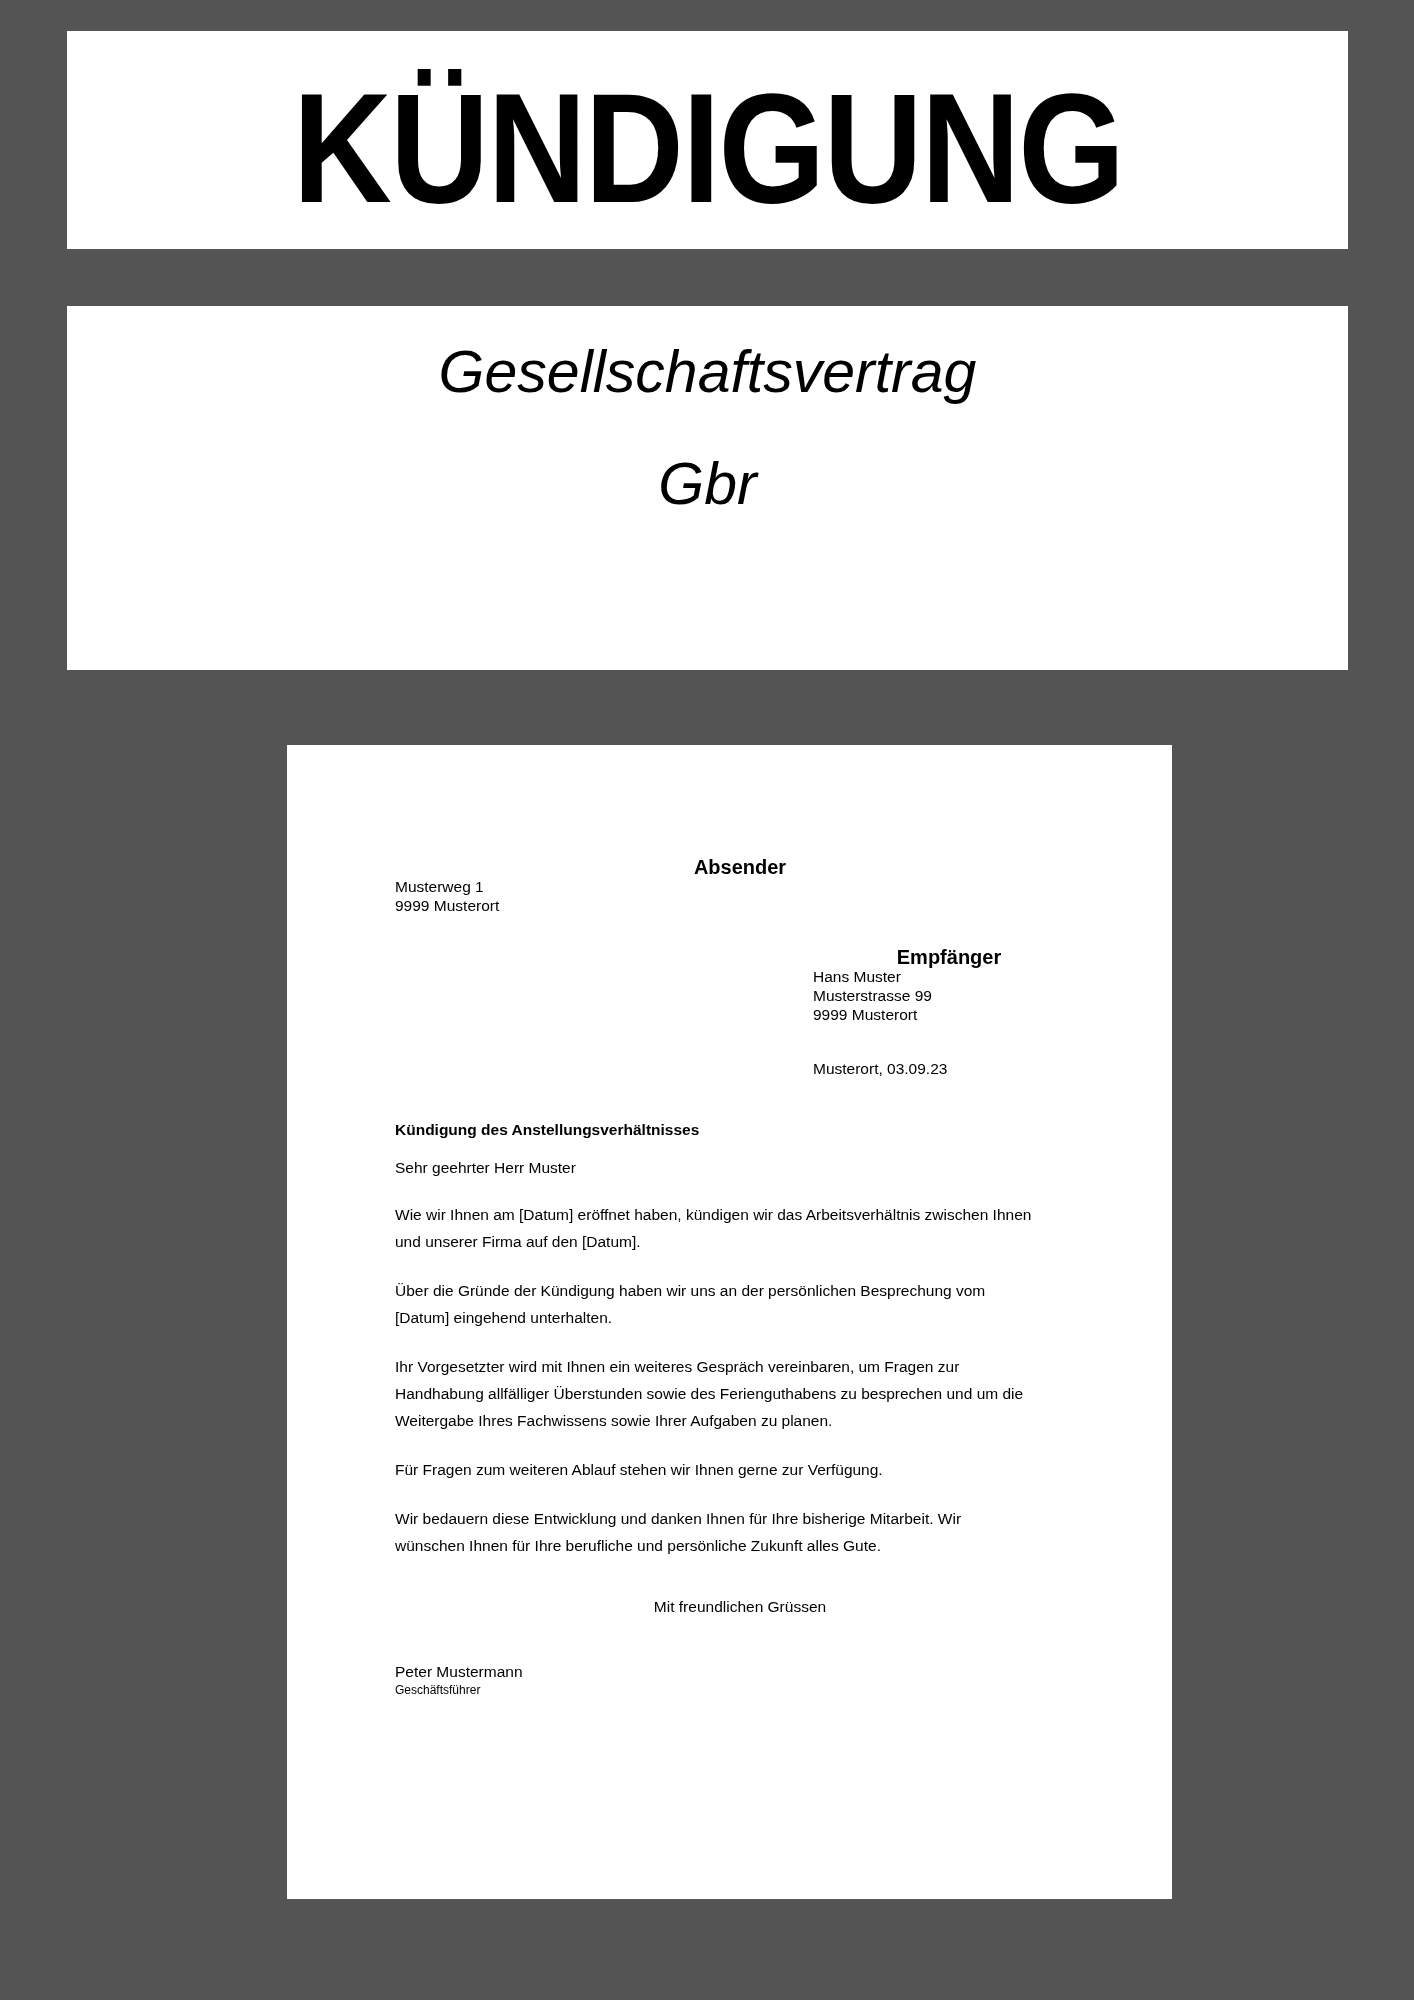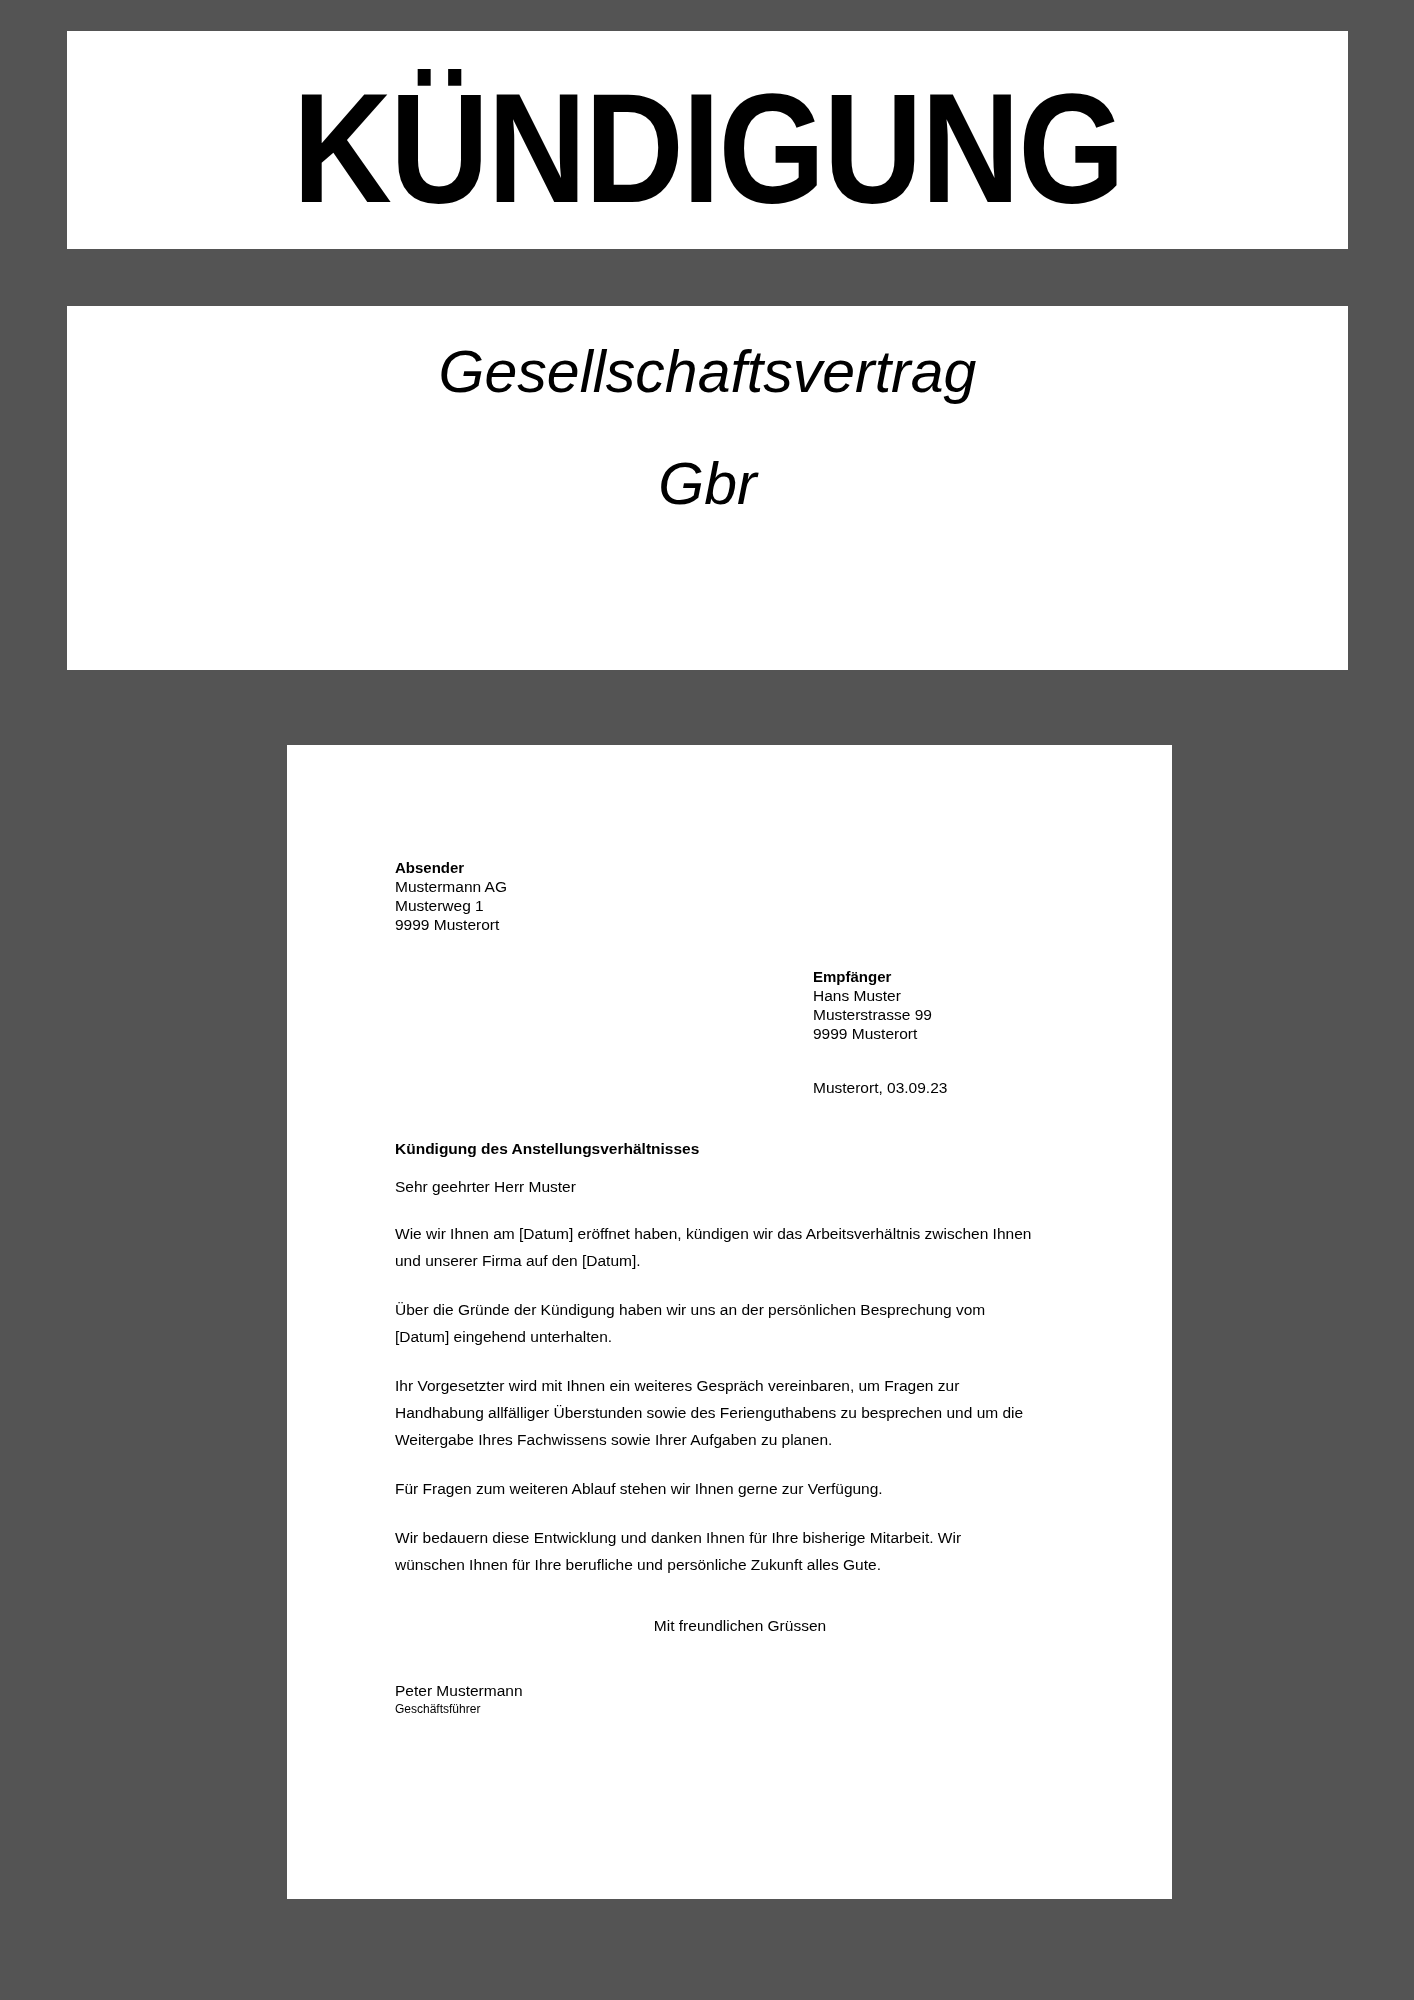--- a/index.html
+++ b/index.html
@@ -68,21 +68,22 @@
     width: 885px;
     height: 1154px;
     box-sizing: border-box;
     padding: 113px 87px 0 108px;
     color: #000000;
     font-size: 15.5px;
     line-height: 19px;
   }
   .addr-label {
     font-weight: bold;
-    font-size: 15px;
+    font-size: 20px;
+    text-align: center;
   }
   .addr-line {
     font-size: 15.5px;
   }
   .recipient-block {
     margin-left: 418px;
     margin-top: 33px;
   }
   .date-line {
     margin-left: 418px;
@@ -127,21 +128,20 @@
 
   <div class="card subtitle-card">
     <div class="subtitle-line">Gesellschaftsvertrag</div>
     <div class="subtitle-line">Gbr</div>
   </div>
 
   <div class="card letter-card">
 
     <div class="sender-block">
       <div class="addr-label">Absender</div>
-      <div class="addr-line">Mustermann AG</div>
       <div class="addr-line">Musterweg 1</div>
       <div class="addr-line">9999 Musterort</div>
     </div>
 
     <div class="recipient-block">
       <div class="addr-label">Empfänger</div>
       <div class="addr-line">Hans Muster</div>
       <div class="addr-line">Musterstrasse 99</div>
       <div class="addr-line">9999 Musterort</div>
     </div>

